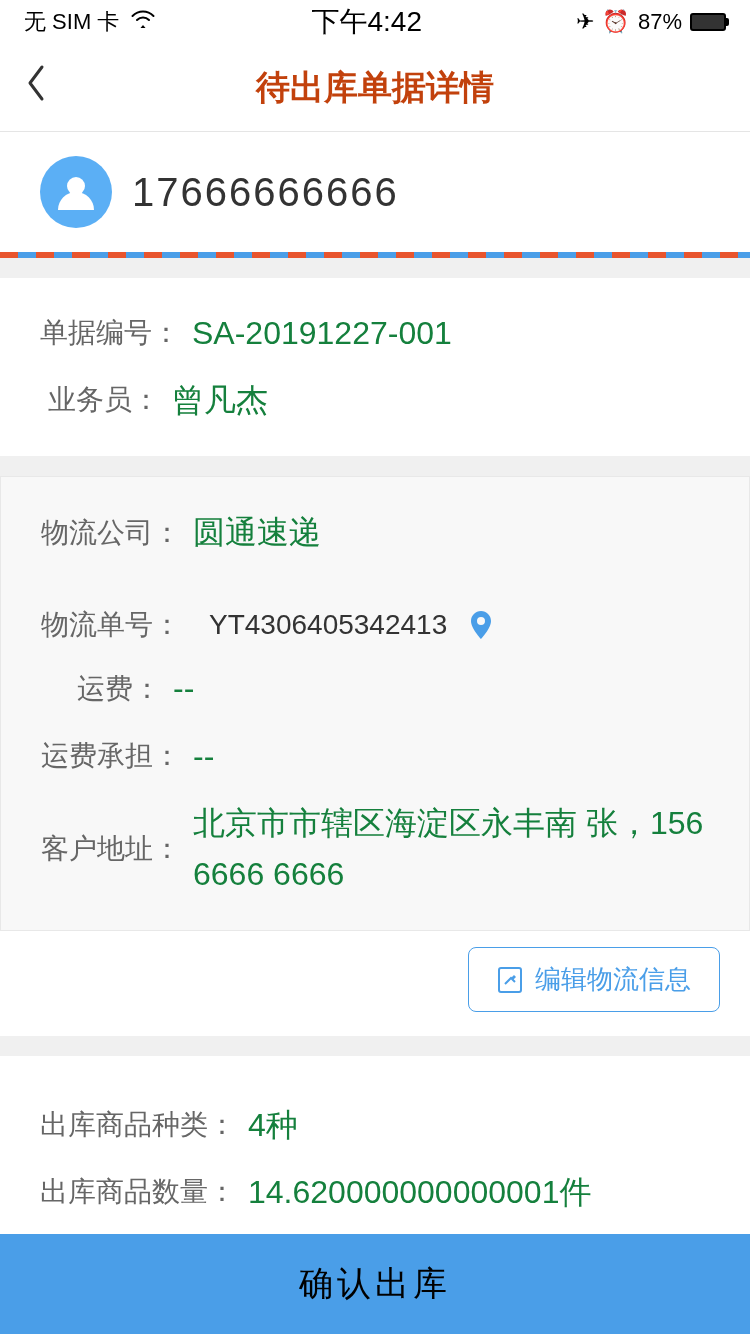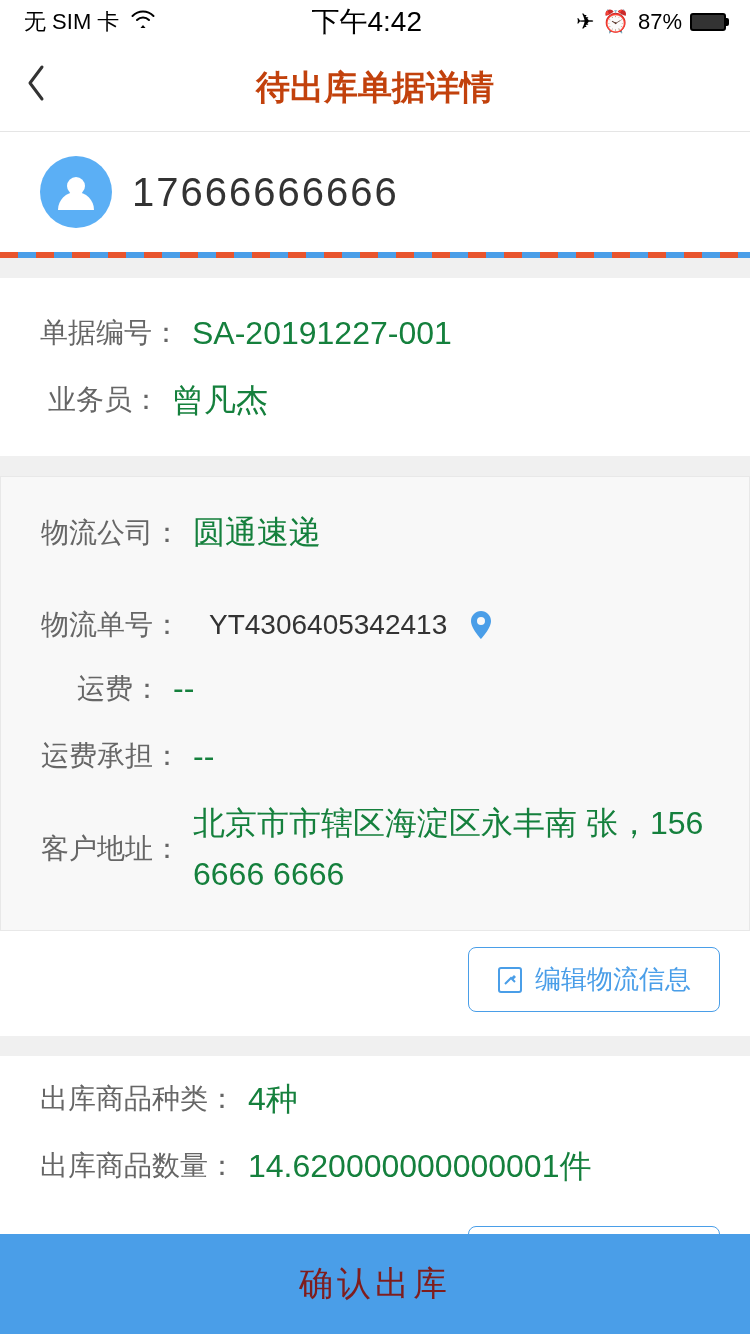--- a/index.html
+++ b/index.html
@@ -219,21 +219,21 @@
 
     
     .section-separator {
       height: 20px;
       background: #f0f0f0;
     }
 
     
     .goods-card {
       background: #fff;
-      padding: 18px 40px;
+      padding: 44px 40px;
     }
 
     
     .view-btn-container {
       background: #fff;
       padding: 16px 30px 24px;
       display: flex;
       justify-content: flex-end;
     }
     .view-btn {
@@ -267,21 +267,21 @@
       left: 0;
       width: 750px;
       height: 100px;
       background: #4a9ee8;
       display: flex;
       align-items: center;
       justify-content: center;
       cursor: pointer;
     }
     .confirm-btn-text {
-      color: #7f1d1d;
+      color: #000000;
       font-size: 34px;
       font-weight: 500;
       letter-spacing: 4px;
     }
   </style>
 </head>
 <body>
 
 <div class="status-bar">
   <div class="status-left">

